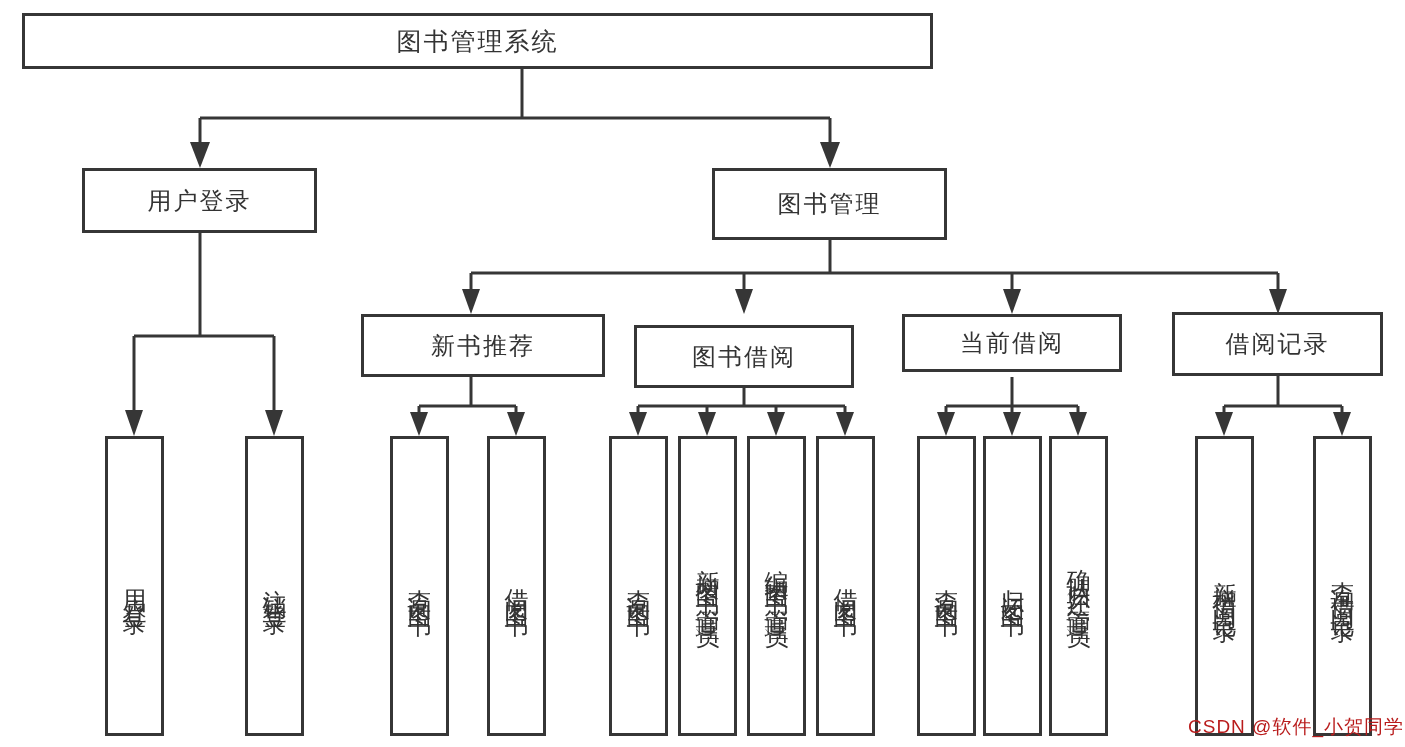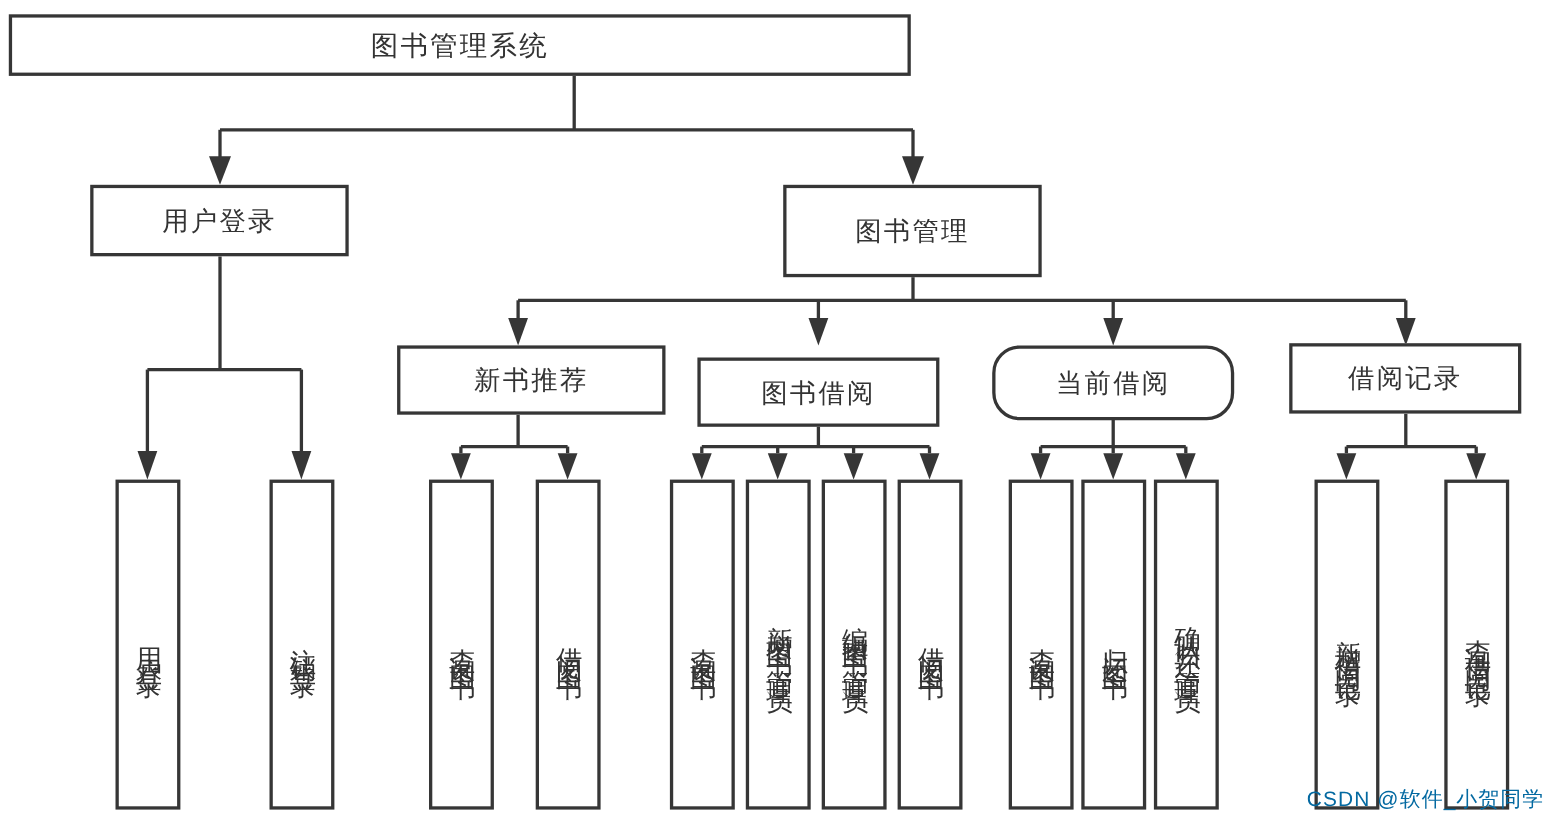--- a/index.html
+++ b/index.html
@@ -34,21 +34,21 @@
     letter-spacing: 8px;
     line-height: 1;
     white-space: nowrap;
   }
   #watermark {
     position: absolute;
     left: 1188px;
     top: 714px;
     font-size: 19px;
     letter-spacing: 1px;
-    color: #0369a1;
+    color: #b91c1c;
     white-space: nowrap;
     z-index: 5;
   }
 </style>
 </head>
 <body>
 
 <div id="canvas">
 
   <svg id="wires" width="1405" height="747" viewBox="0 0 1405 747" fill="none" stroke="#363636" stroke-width="3">
@@ -106,38 +106,38 @@
     <polygon points="1069,412 1087,412 1078,436" fill="#363636" stroke="none"></polygon>
 
     <path d="M1278 376 V406"></path>
     <path d="M1224 406 H1342"></path>
     <path d="M1224 406 V412"></path>
     <polygon points="1215,412 1233,412 1224,436" fill="#363636" stroke="none"></polygon>
     <path d="M1342 406 V412"></path>
     <polygon points="1333,412 1351,412 1342,436" fill="#363636" stroke="none"></polygon>
   </svg>
 
-  <div class="box" style="left:8px; top:13px; width:820px; height:56px;">
+  <div class="box" style="left:22px; top:13px; width:911px; height:56px;">
     <span class="hlabel root-label">图书管理系统</span>
   </div>
 
   <div class="box" style="left:82px; top:168px; width:235px; height:65px;">
     <span class="hlabel">用户登录</span>
   </div>
-  <div class="box" style="left:712px; top:168px; width:235px; height:84px;">
+  <div class="box" style="left:712px; top:168px; width:235px; height:72px;">
     <span class="hlabel">图书管理</span>
   </div>
 
   <div class="box" style="left:361px; top:314px; width:244px; height:63px;">
     <span class="hlabel">新书推荐</span>
   </div>
   <div class="box" style="left:634px; top:314px; width:220px; height:63px;margin-top:11px;">
     <span class="hlabel">图书借阅</span>
   </div>
-  <div class="box" style="left:902px; top:314px; width:220px; height:68px;border-radius:25px;">
+  <div class="box" style="left:902px; top:314px; width:220px; height:58px;">
     <span class="hlabel">当前借阅</span>
   </div>
   <div class="box" style="left:1172px; top:312px; width:211px; height:64px;">
     <span class="hlabel">借阅记录</span>
   </div>
 
   <div class="box leaf" style="left:105px; top:436px; width:59px; height:300px;">
     <span class="vlabel">用户登录</span>
   </div>
   <div class="box leaf" style="left:245px; top:436px; width:59px; height:300px;">

